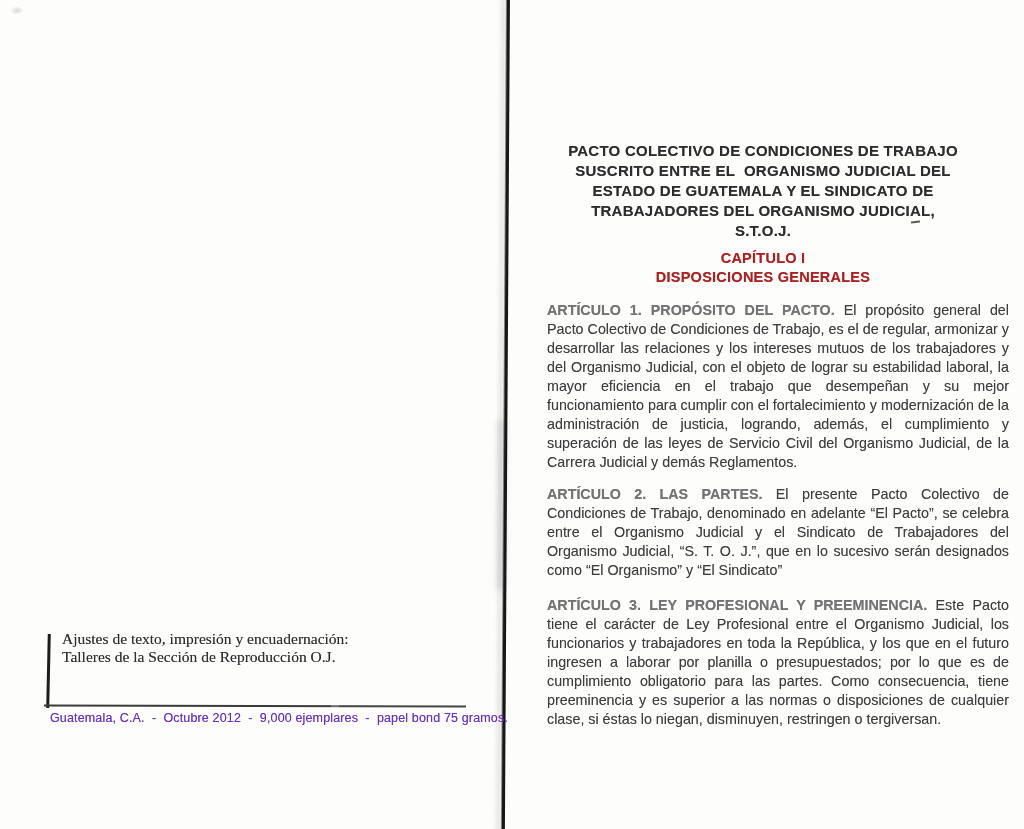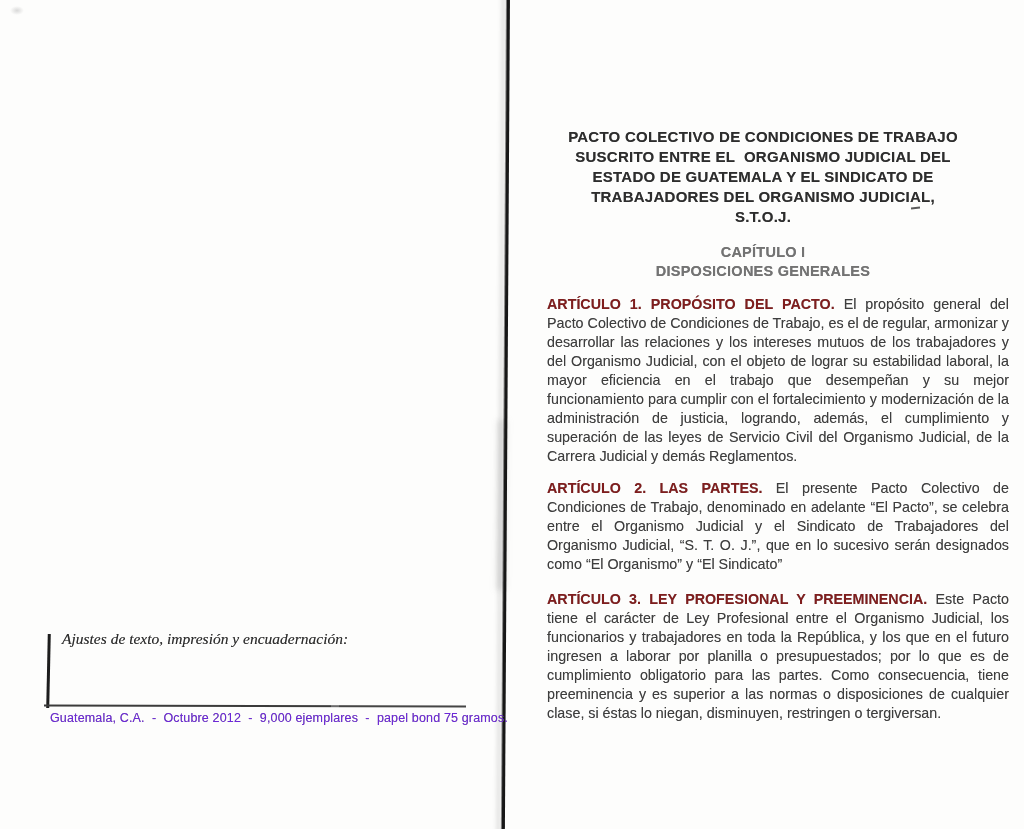--- a/index.html
+++ b/index.html
@@ -21,60 +21,60 @@
     background:rgba(130,130,130,.22);filter:blur(3px);
     transform:rotate(0.4deg);
   }
   
   .colophon-bar{
     position:absolute;left:47px;top:634px;width:3px;height:74px;
     background:#1d1d1d;transform:rotate(1.2deg);
   }
   .colophon-lines{
     position:absolute;left:62px;top:630px;width:302px;
-    font-family:"Liberation Serif",serif;font-style:italic;
+    font-family:"Liberation Serif",serif;
     font-size:15.5px;line-height:18px;color:#2e2e2e;
     text-shadow:0 0 .4px rgba(46,46,46,.55);
   }
   .c-line{white-space:nowrap;}
   .c-line.centered{text-align:center;}
   .colophon-rule{
     position:absolute;left:44px;top:705px;width:422px;height:2px;
     background:linear-gradient(to right,#3b3b3b 0 68%,#6a6a6a 68% 70%,#454545 70% 100%);
     transform:rotate(0.15deg);
   }
   .imprint{
     position:absolute;left:50px;top:711px;
     font-size:12.5px;letter-spacing:.15px;color:#6d28d9;
     white-space:nowrap;
     text-shadow:0 0 .4px rgba(47,47,47,.5);
   }
   
   .right-page{
-    position:absolute;left:547px;top:127px;width:462px;
+    position:absolute;left:547px;top:141px;width:462px;
   }
   .doc-title{
     width:432px;text-align:center;
     font-weight:bold;font-size:15px;line-height:20px;letter-spacing:.25px;
     color:#2d2d2d;text-shadow:0 0 .4px rgba(45,45,45,.5);
   }
   .chapter{
-    width:432px;text-align:center;margin-top:16px;
+    width:432px;text-align:center;margin-top:8px;
     font-weight:bold;font-size:14.5px;line-height:19px;letter-spacing:.25px;
-    color:#737373;text-shadow:0 0 .4px rgba(45,45,45,.5);
+    color:#b91c1c;text-shadow:0 0 .4px rgba(45,45,45,.5);
   }
   .article{
     width:462px;margin:0;text-align:justify;
     font-size:14.3px;line-height:19px;color:#3e3e3e;
     text-shadow:0 0 .4px rgba(62,62,62,.45);
   }
   .article.a1{margin-top:14px;}
   .article.a2{margin-top:13px;}
   .article.a3{margin-top:16px;}
-  .art-head{font-weight:bold;color:#7f1d1d;}
+  .art-head{font-weight:bold;color:#737373;}
   .artifact-dash{
     position:absolute;left:364px;top:80px;width:9px;height:2px;
     background:#5b5b5b;transform:rotate(-6deg);
   }
   .speck{
     position:absolute;left:10px;top:6px;width:14px;height:9px;
     background:radial-gradient(ellipse at center,rgba(150,150,150,.35),rgba(150,150,150,0) 70%);
   }
 </style>
 </head>
@@ -85,20 +85,21 @@
   <div class="speck"></div>
 
   <div class="spine-smudge"></div>
   <div class="spine"></div>
 
   <div>
     <div class="colophon-bar"></div>
 
     <div class="colophon-lines">
       <div class="c-line">Ajustes de texto, impresión y encuadernación:</div>
+      <div class="c-line">Talleres de la Sección de Reproducción O.J.</div>
     </div>
 
     <div class="colophon-rule"></div>
 
     <div class="imprint">Guatemala, C.A. &nbsp;-&nbsp; Octubre 2012 &nbsp;-&nbsp; 9,000 ejemplares &nbsp;-&nbsp; papel bond 75 gramos.</div>
   </div>
 
   <div class="right-page">
 
     <div class="doc-title">

